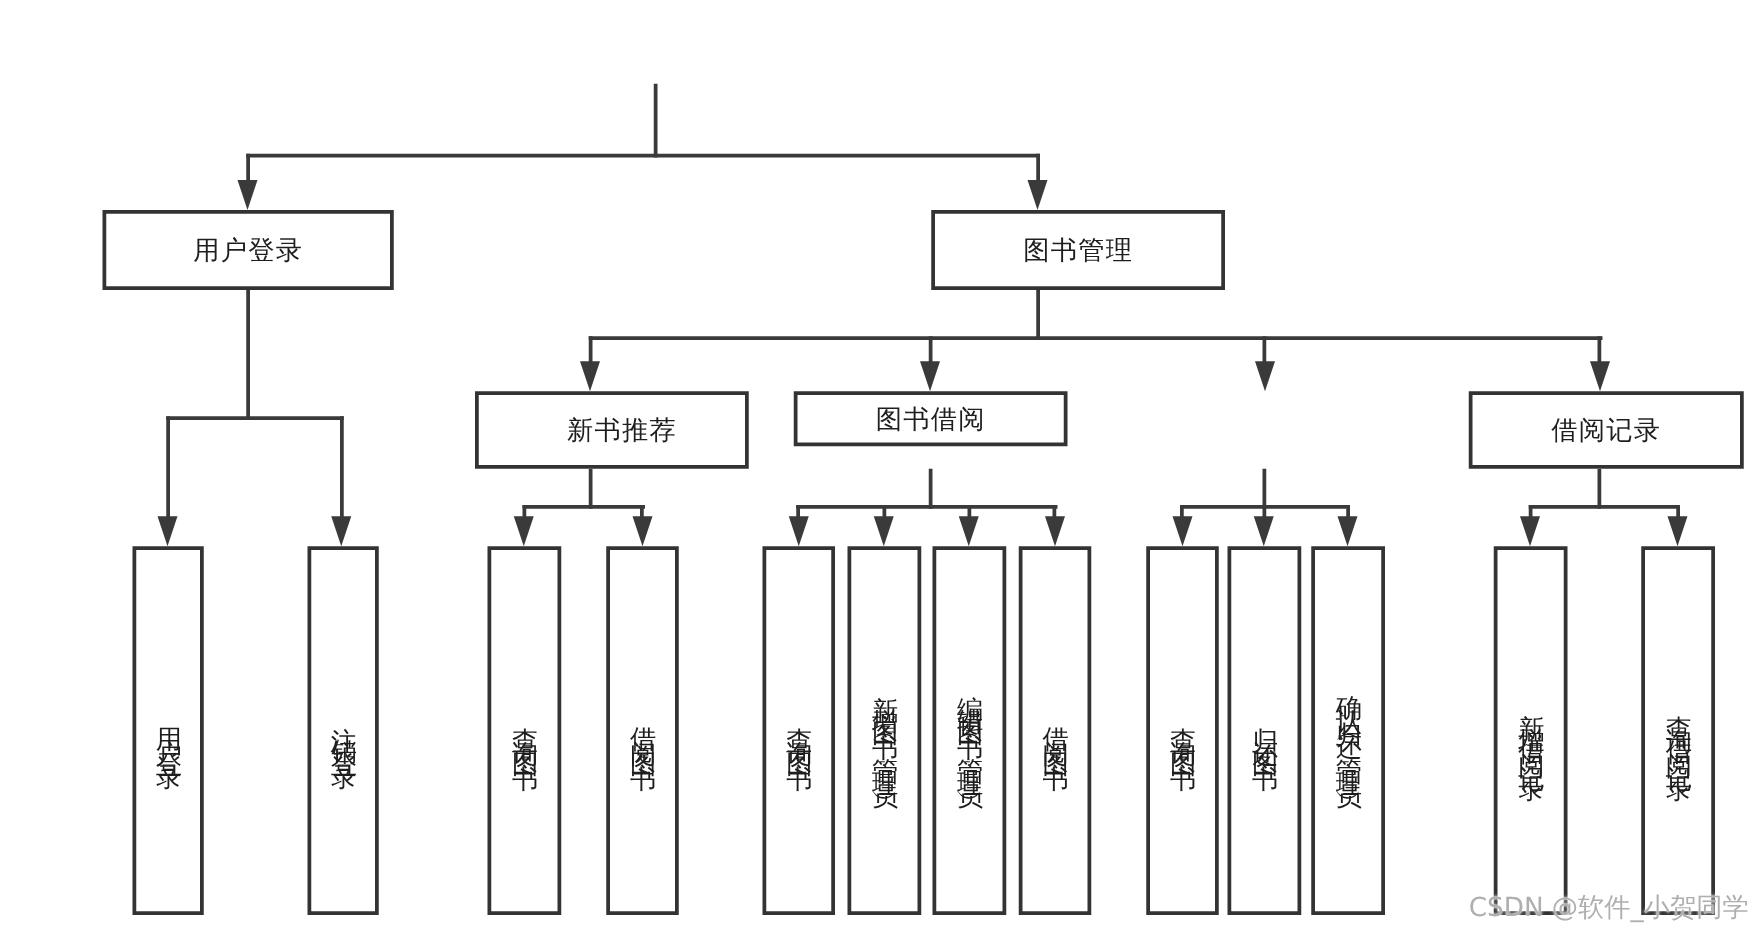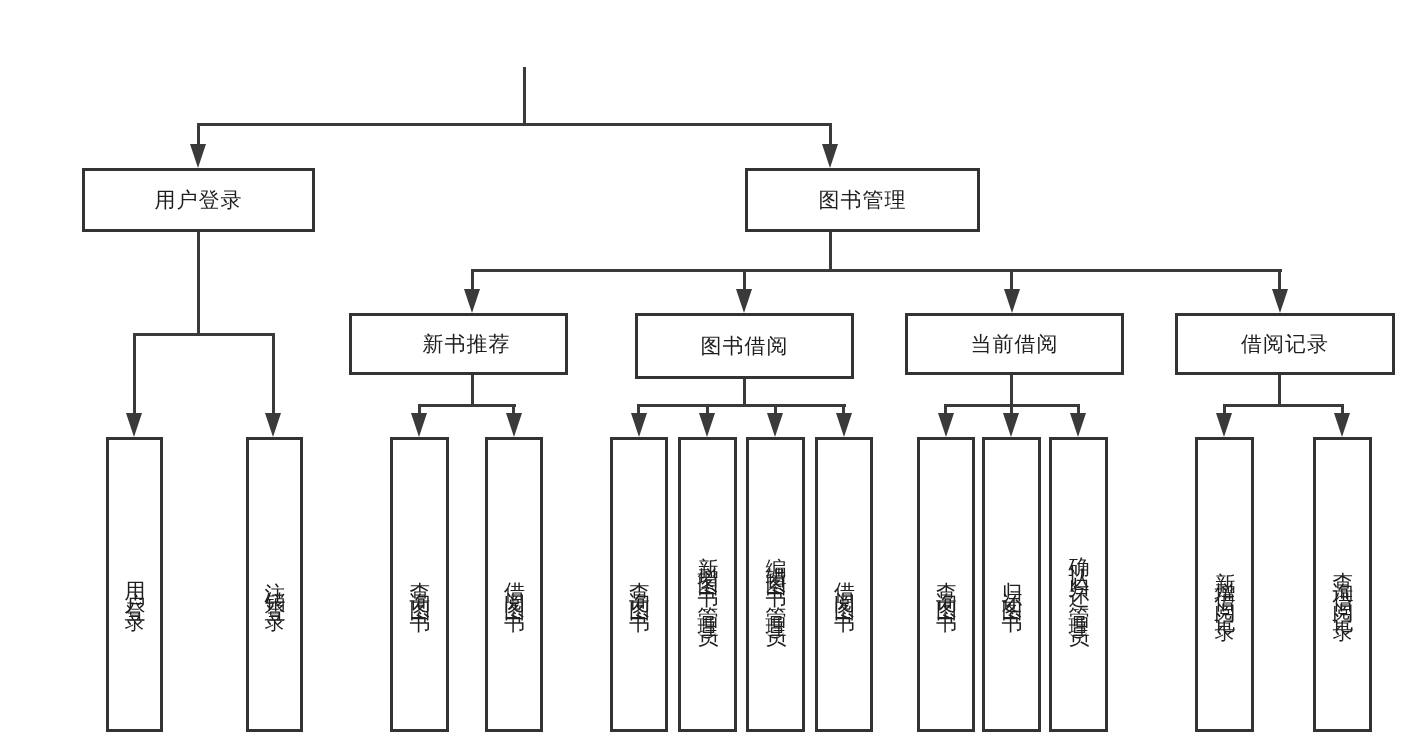--- a/index.html
+++ b/index.html
@@ -121,28 +121,25 @@
   <div class="arrow" style="left:1334px; top:413px;"></div>
 
 
   <div class="node h" style="left:82px; top:168px; width:233px; height:64px;">
     <span class="lbl">用户登录</span>
   </div>
   <div class="node h" style="left:713px; top:168px; width:235px; height:64px;margin-left:32px;">
     <span class="lbl">图书管理</span>
   </div>
 
-  <div class="node h" style="left:349px; top:313px; width:219px; height:62px;padding-left:16px;">
+  <div class="node h" style="left:380px; top:313px; width:219px; height:62px;padding-left:16px;">
     <span class="lbl">新书推荐</span>
   </div>
-  <div class="node h" style="left:635px; top:313px; width:219px; height:66px;">
+  <div class="node h" style="left:635px; top:313px; width:219px; height:44px;">
     <span class="lbl">图书借阅</span>
-  </div>
-  <div class="node h" style="left:905px; top:313px; width:219px; height:62px;">
-    <span class="lbl">当前借阅</span>
   </div>
   <div class="node h" style="left:1175px; top:313px; width:220px; height:62px;">
     <span class="lbl">借阅记录</span>
   </div>
 
   <div class="node v" style="left:106px; top:437px; width:57px; height:295px;">
     <span class="lbl">用户登录</span>
   </div>
   <div class="node v" style="left:246px; top:437px; width:57px; height:295px;">
     <span class="lbl">注销登录</span>
@@ -178,14 +175,15 @@
     <span class="lbl">确认归还（管理员）</span>
   </div>
 
   <div class="node v" style="left:1195px; top:437px; width:59px; height:295px;">
     <span class="lbl">新增借阅记录</span>
   </div>
   <div class="node v" style="left:1313px; top:437px; width:59px; height:295px;">
     <span class="lbl">查询借阅记录</span>
   </div>
 
+  <div class="watermark">CSDN @软件_小贺同学</div>
 
 </div>
 
 </body></html>

